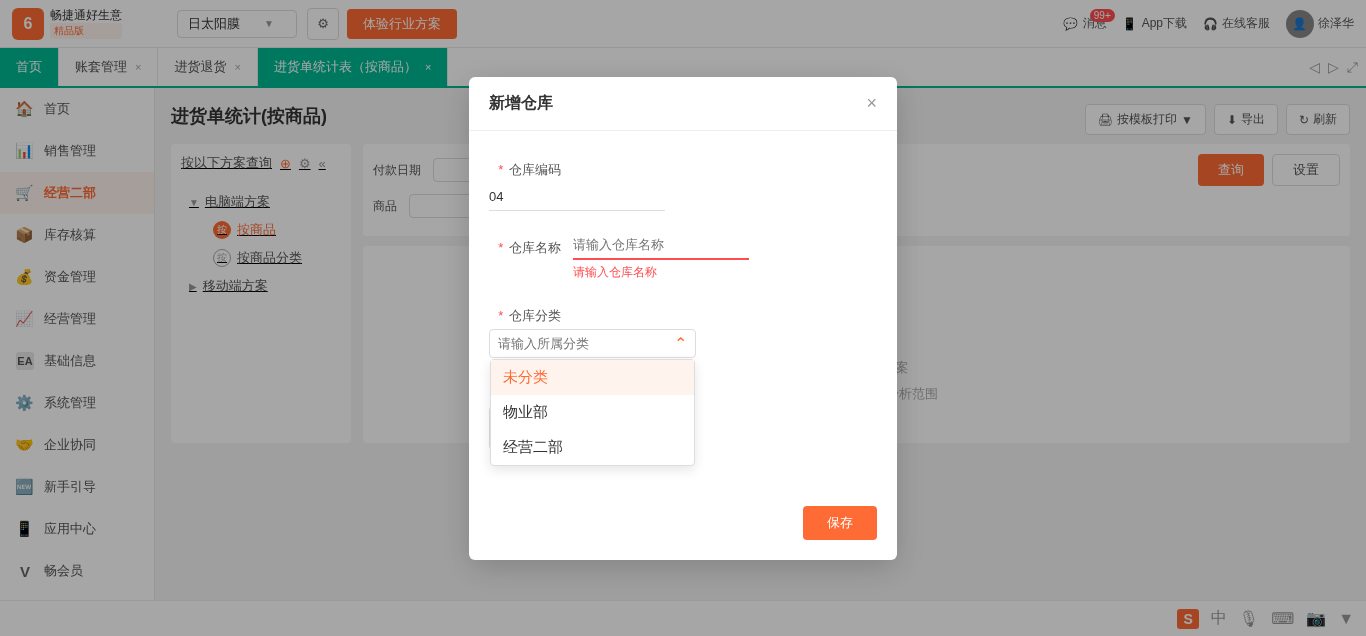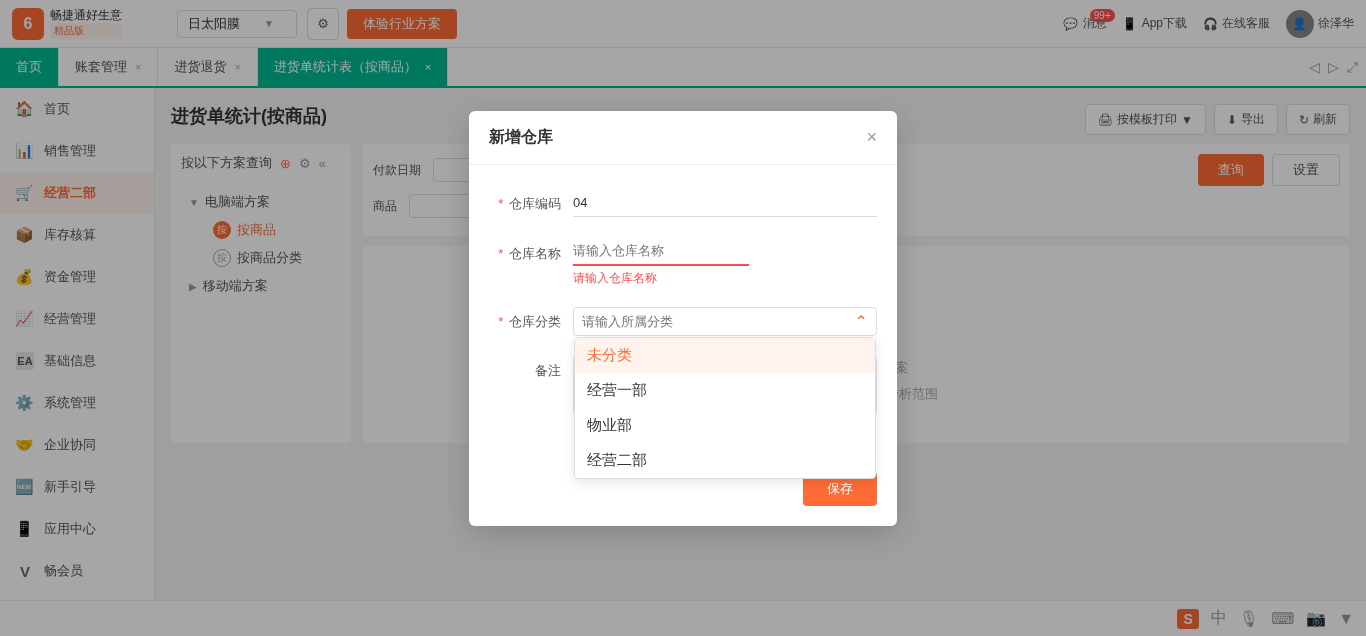--- a/index.html
+++ b/index.html
@@ -146,21 +146,21 @@
       padding: 0; overflow: visible;
     }
     .modal-header {
       display: flex; align-items: center; justify-content: space-between;
       padding: 16px 20px; border-bottom: 1px solid #eee;
     }
     .modal-title { font-size: 16px; font-weight: bold; color: #333; }
     .modal-close { cursor: pointer; color: #999; font-size: 18px; }
     .modal-body { padding: 24px 20px; }
     .form-row {
-      display: flex; align-items: flex-start; margin-bottom: 20px; gap: 12px;
+      display: flex; align-items: flex-start; margin-bottom: 20px; gap: 4px; flex-direction: column;
     }
     .form-label {
       width: 72px; text-align: right; color: #555; font-size: 13px; padding-top: 6px; flex-shrink: 0;
     }
     .required-star { color: #ff4d4f; margin-right: 2px; }
     .form-input {
       flex: 1; border: none; border-bottom: 1px solid #ddd; padding: 6px 0;
       font-size: 13px; color: #333; outline: none;
     }
     .form-input.error { border-bottom: 2px solid #ff4d4f; }
@@ -338,21 +338,21 @@
         <span>导出</span>
       </div>
       <div class="action-btn">
         <span>↻</span>
         <span>刷新</span>
       </div>
     </div>
 
     <div style="display:flex;gap:12px;">
 
-      <div style="width:180px;background:#fff;border-radius:4px;padding:10px;">
+      <div style="width:180px;background:#fff;border-radius:4px;padding:10px;text-decoration:underline;">
         <div class="query-header">
           <span>按以下方案查询</span>
           <span style="color:#ff6b35;cursor:pointer;">⊕</span>
           <span style="color:#999;cursor:pointer;">⚙</span>
           <span style="color:#999;cursor:pointer;">«</span>
         </div>
         <div class="scheme-tree">
           <div class="tree-node">
             <span class="tree-chevron">▼</span>
             <span>电脑端方案</span>
@@ -446,21 +446,20 @@
         <label class="form-label">
           <span class="required-star">*</span>
           <span>仓库分类</span>
         </label>
         <div class="category-select-wrapper" style="position:relative;">
           <input class="category-select-input" type="text" placeholder="请输入所属分类" style="">
           <span class="category-chevron-up">⌃</span>
 
           <div class="dropdown-list">
             <div class="dropdown-item selected">未分类</div>
-            <div class="dropdown-item">经营一部</div>
             <div class="dropdown-item">物业部</div>
             <div class="dropdown-item">经营二部</div>
           </div>
         </div>
       </div>
 
       <div class="form-row">
         <label class="form-label">
           <span>备注</span>
         </label>

